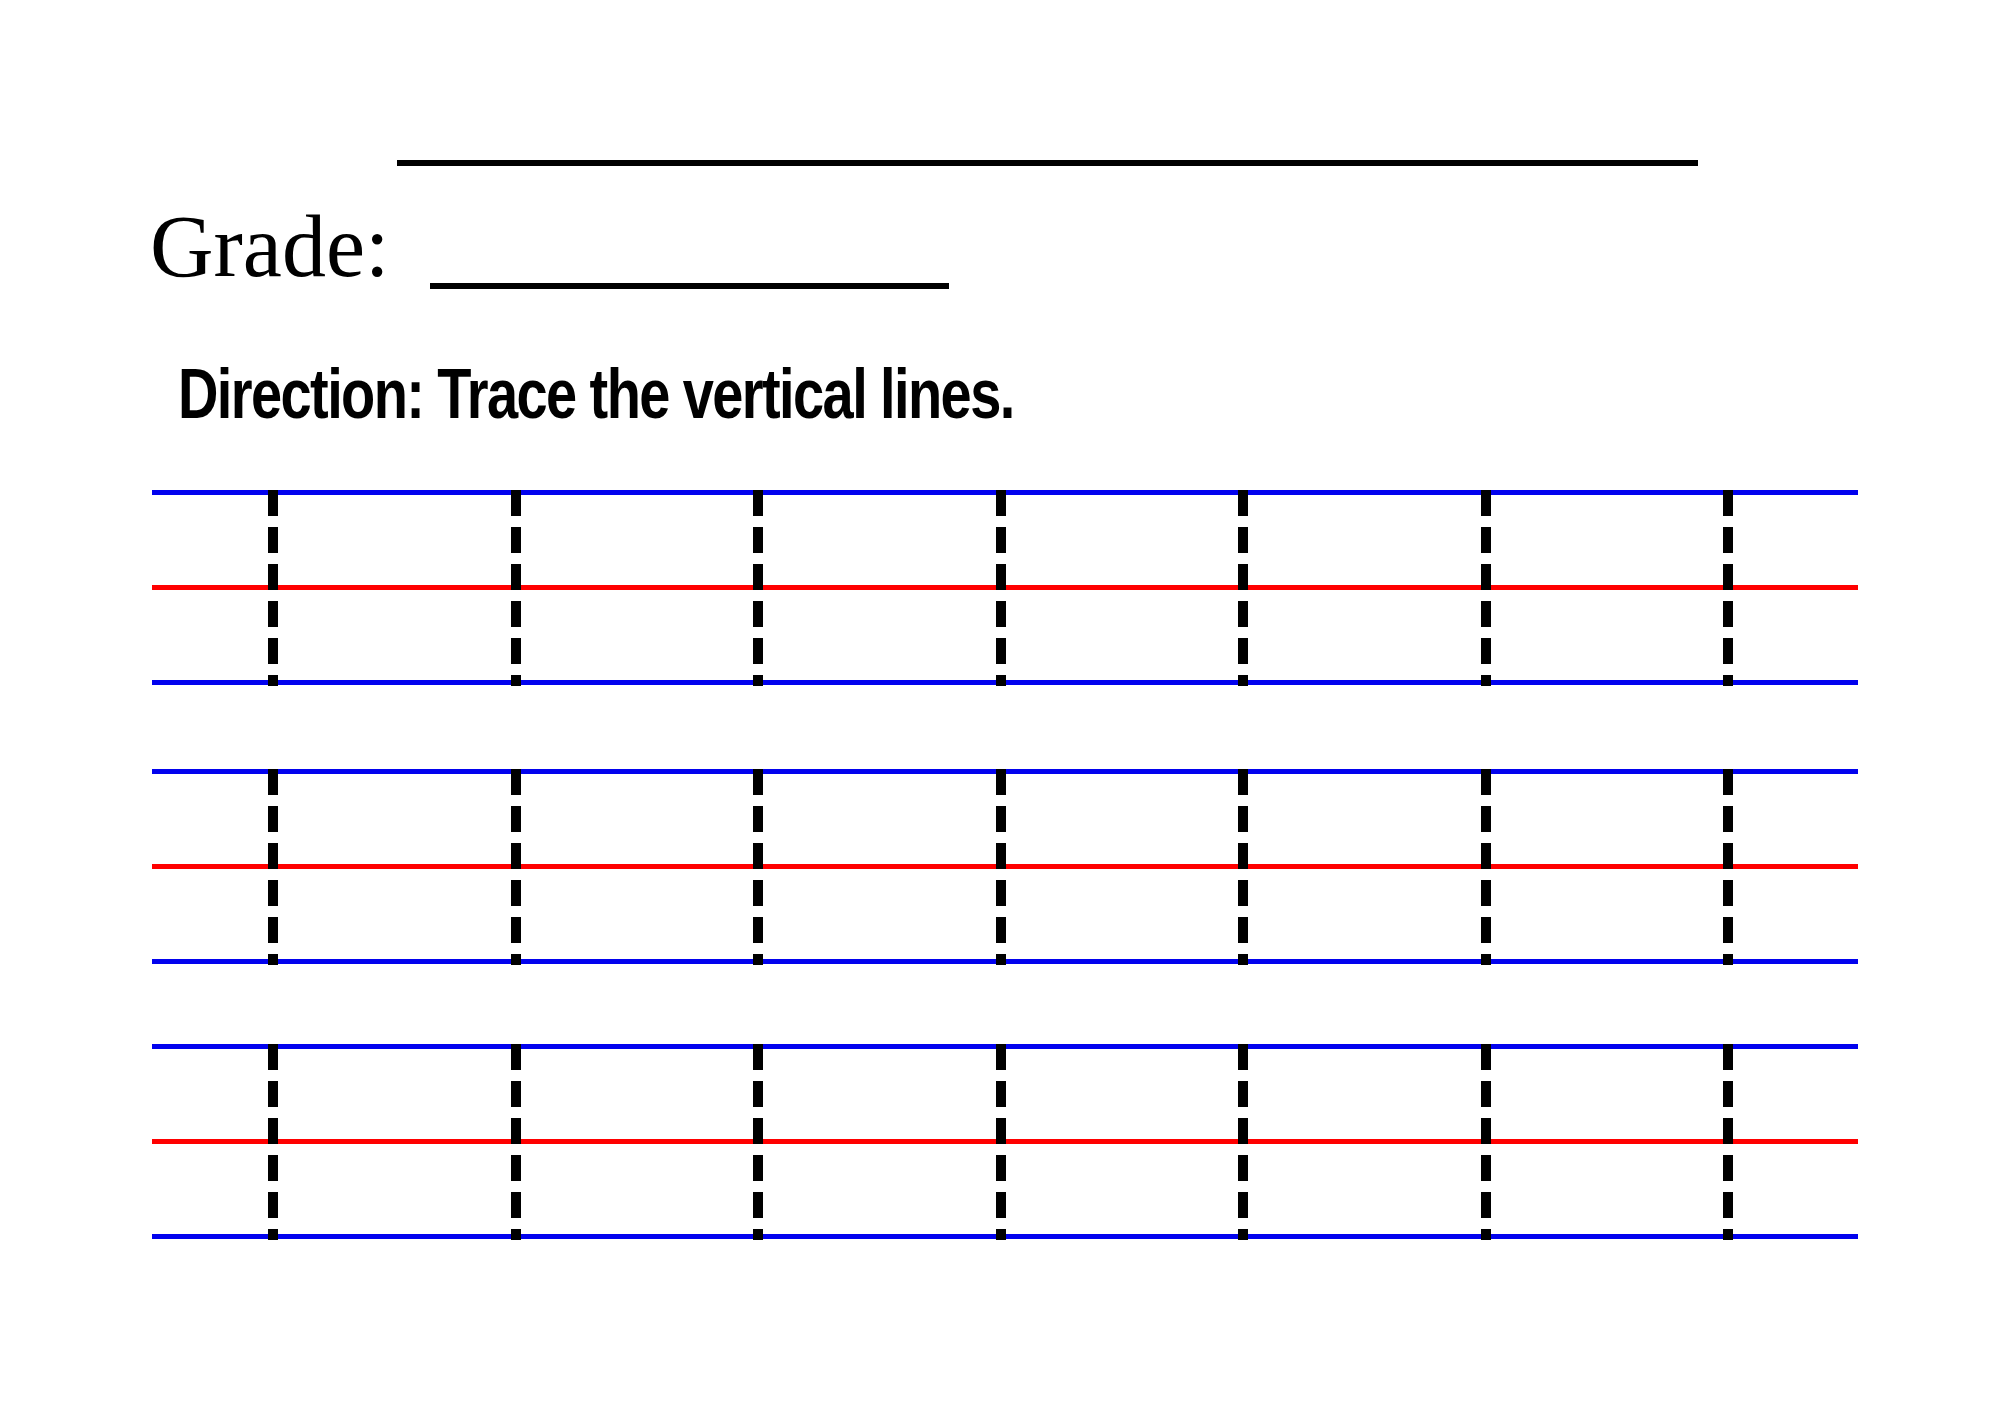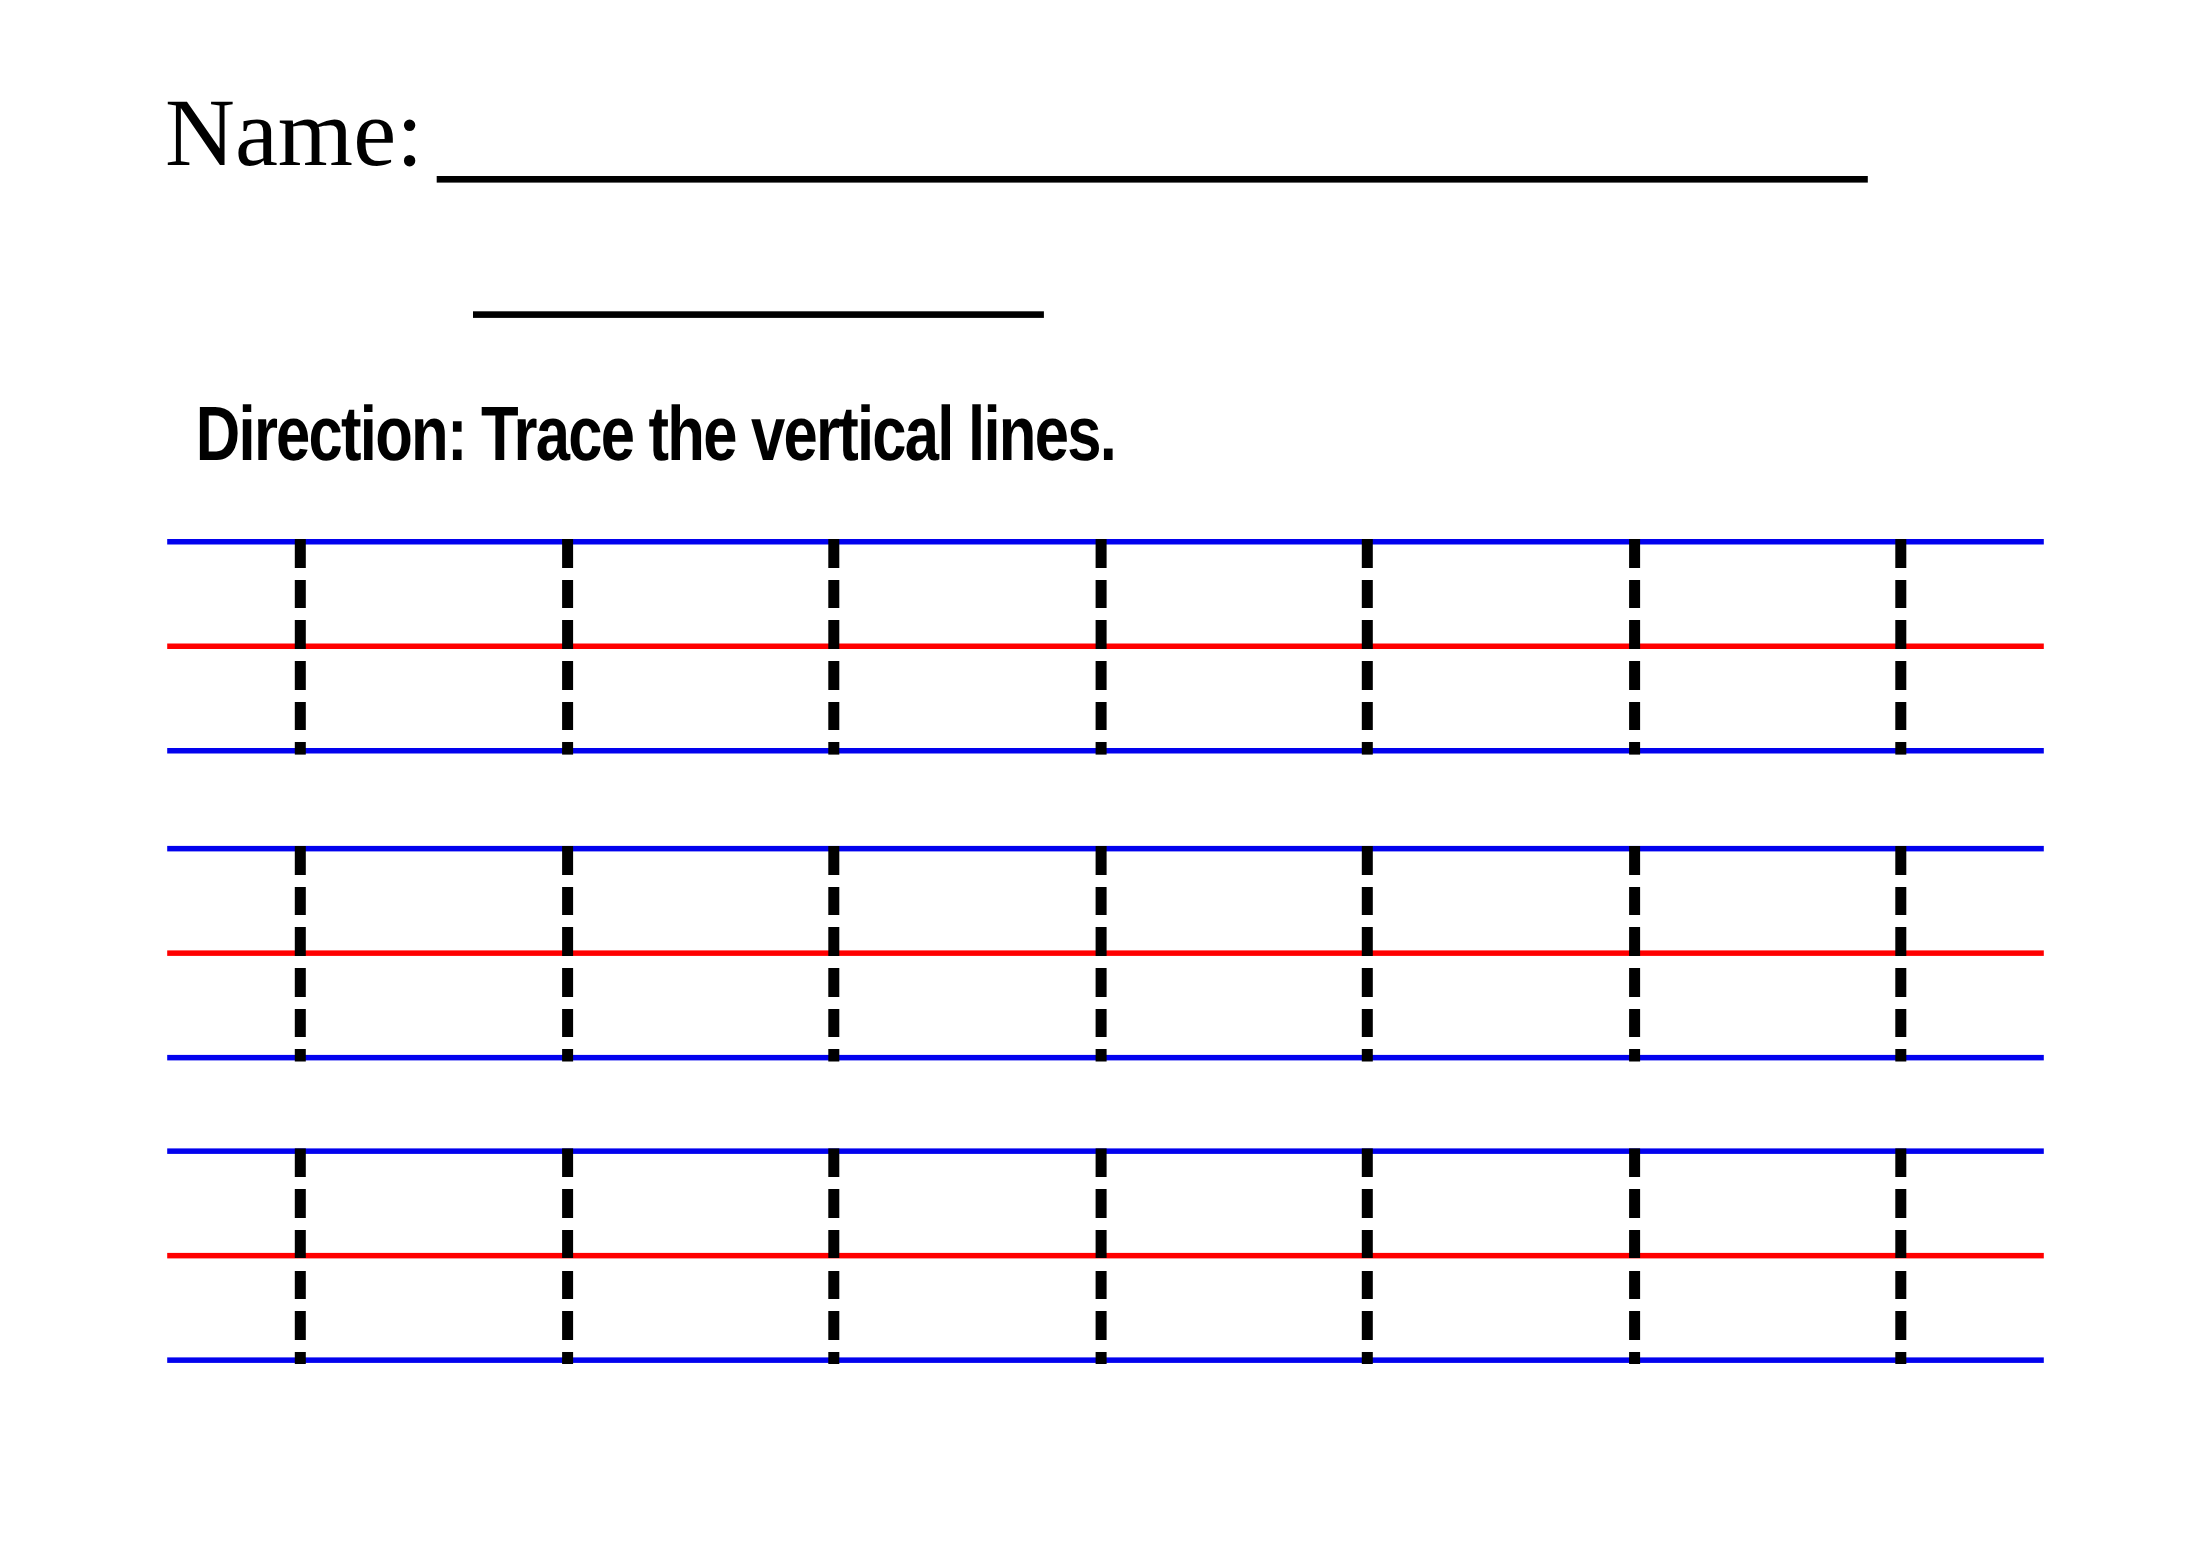--- a/index.html
+++ b/index.html
@@ -66,23 +66,23 @@
       var(--dash, #000000) 0 26px,
       transparent 26px 37px
     );
   }
 </style>
 </head>
 <body>
 
 <div class="page" style="--page-bg: #ffffff; --text: #000000; --guide-blue: #0202ee; --guide-red: #ff0000; --dash: #000000;">
 
-  <span class="serif-label name-label">Name:</span>
   <div class="blank-line name-blank"></div>
 
+  <span class="serif-label grade-label">Grade:</span>
   <div class="blank-line grade-blank"></div>
 
   <div class="direction">Direction: Trace the vertical lines.</div>
 
   <div id="rows">
       <div class="trace-row" style="top: 490px;">
         <div class="hline top"></div>
         <div class="hline middle"></div>
         <div class="hline bottom"></div>
         <div class="dash-col" style="left: 116px;"></div>

